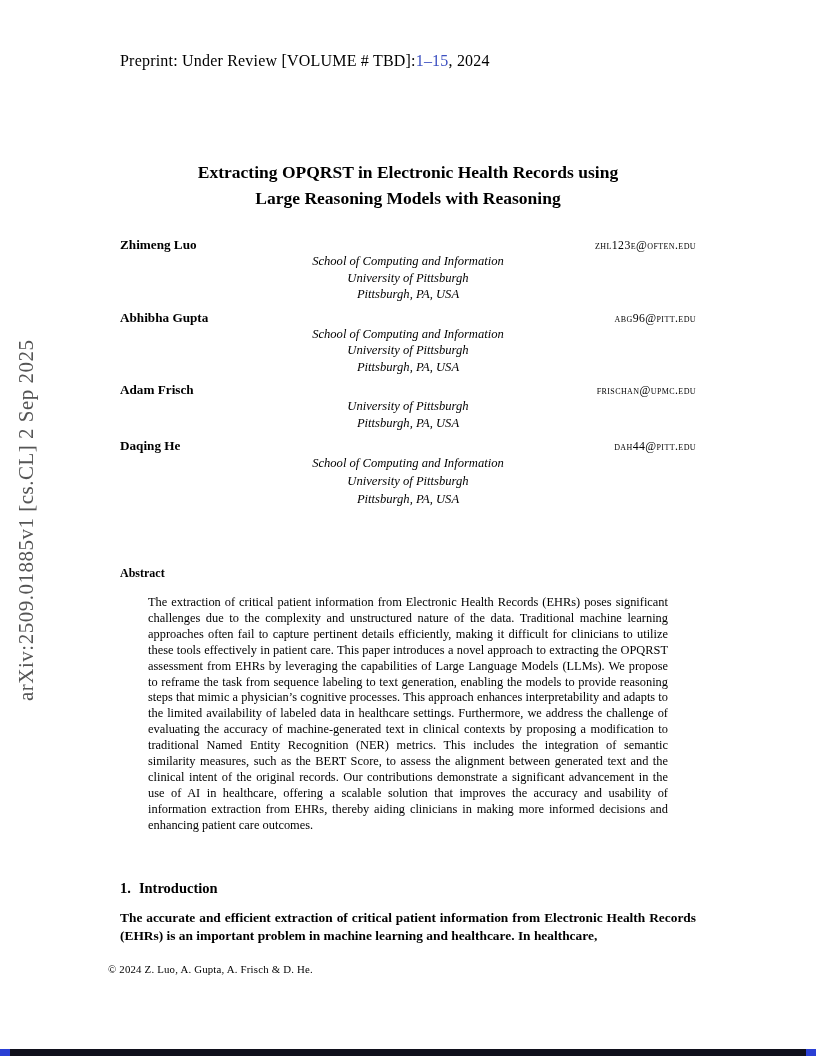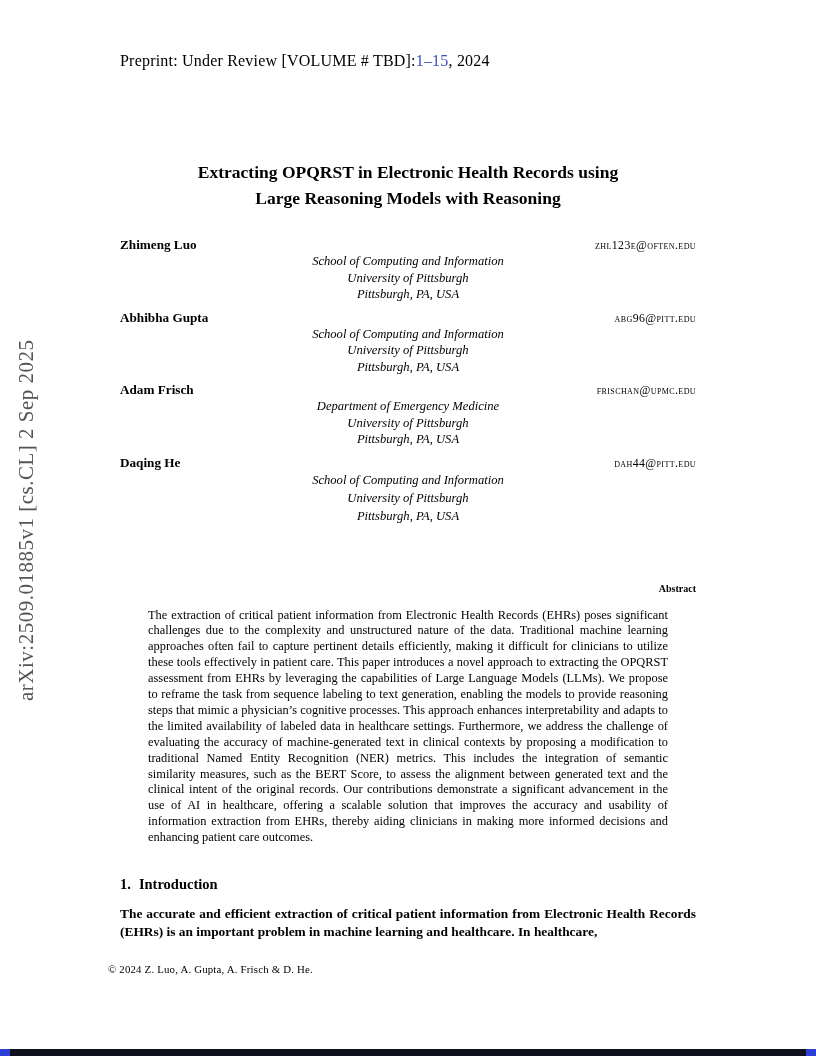--- a/index.html
+++ b/index.html
@@ -77,32 +77,32 @@
     font-size: 12.6px;
     line-height: 16.5px;
   }
   .author-block.wide .affil-line {
     line-height: 18px;
   }
   .abstract {
     margin-top: 58px;
   }
   .abstract-heading {
-    text-align: right;
-    font-weight: bold;
-    font-size: 10px;
+    text-align: left;
+    font-weight: bold;
+    font-size: 12px;
   }
   .abstract-body {
     margin: 14px 28px 0 28px;
     font-size: 12.4px;
     line-height: 15.9px;
     text-align: justify;
   }
   .section-heading {
-    margin-top: 30px;
+    margin-top: 46px;
     font-weight: bold;
     font-size: 14.5px;
   }
   .section-number { margin-right: 8px; }
   .body-paragraph {
     margin-top: 12px;
     font-size: 13.4px;
     line-height: 18px;
     text-align: justify;
     font-weight: bold;
@@ -168,21 +168,20 @@
         <div class="affil-line">School of Computing and Information</div>
         <div class="affil-line">University of Pittsburgh</div>
         <div class="affil-line">Pittsburgh, PA, USA</div>
       </div>
 
       <div class="author-block">
         <div class="author-line">
           <span class="author-name">Adam Frisch</span>
           <span class="author-email">frischan@upmc.edu</span>
         </div>
-        <div class="affil-line">Department of Emergency Medicine</div>
         <div class="affil-line">University of Pittsburgh</div>
         <div class="affil-line">Pittsburgh, PA, USA</div>
       </div>
 
       <div class="author-block wide">
         <div class="author-line">
           <span class="author-name">Daqing He</span>
           <span class="author-email">dah44@pitt.edu</span>
         </div>
         <div class="affil-line">School of Computing and Information</div>

